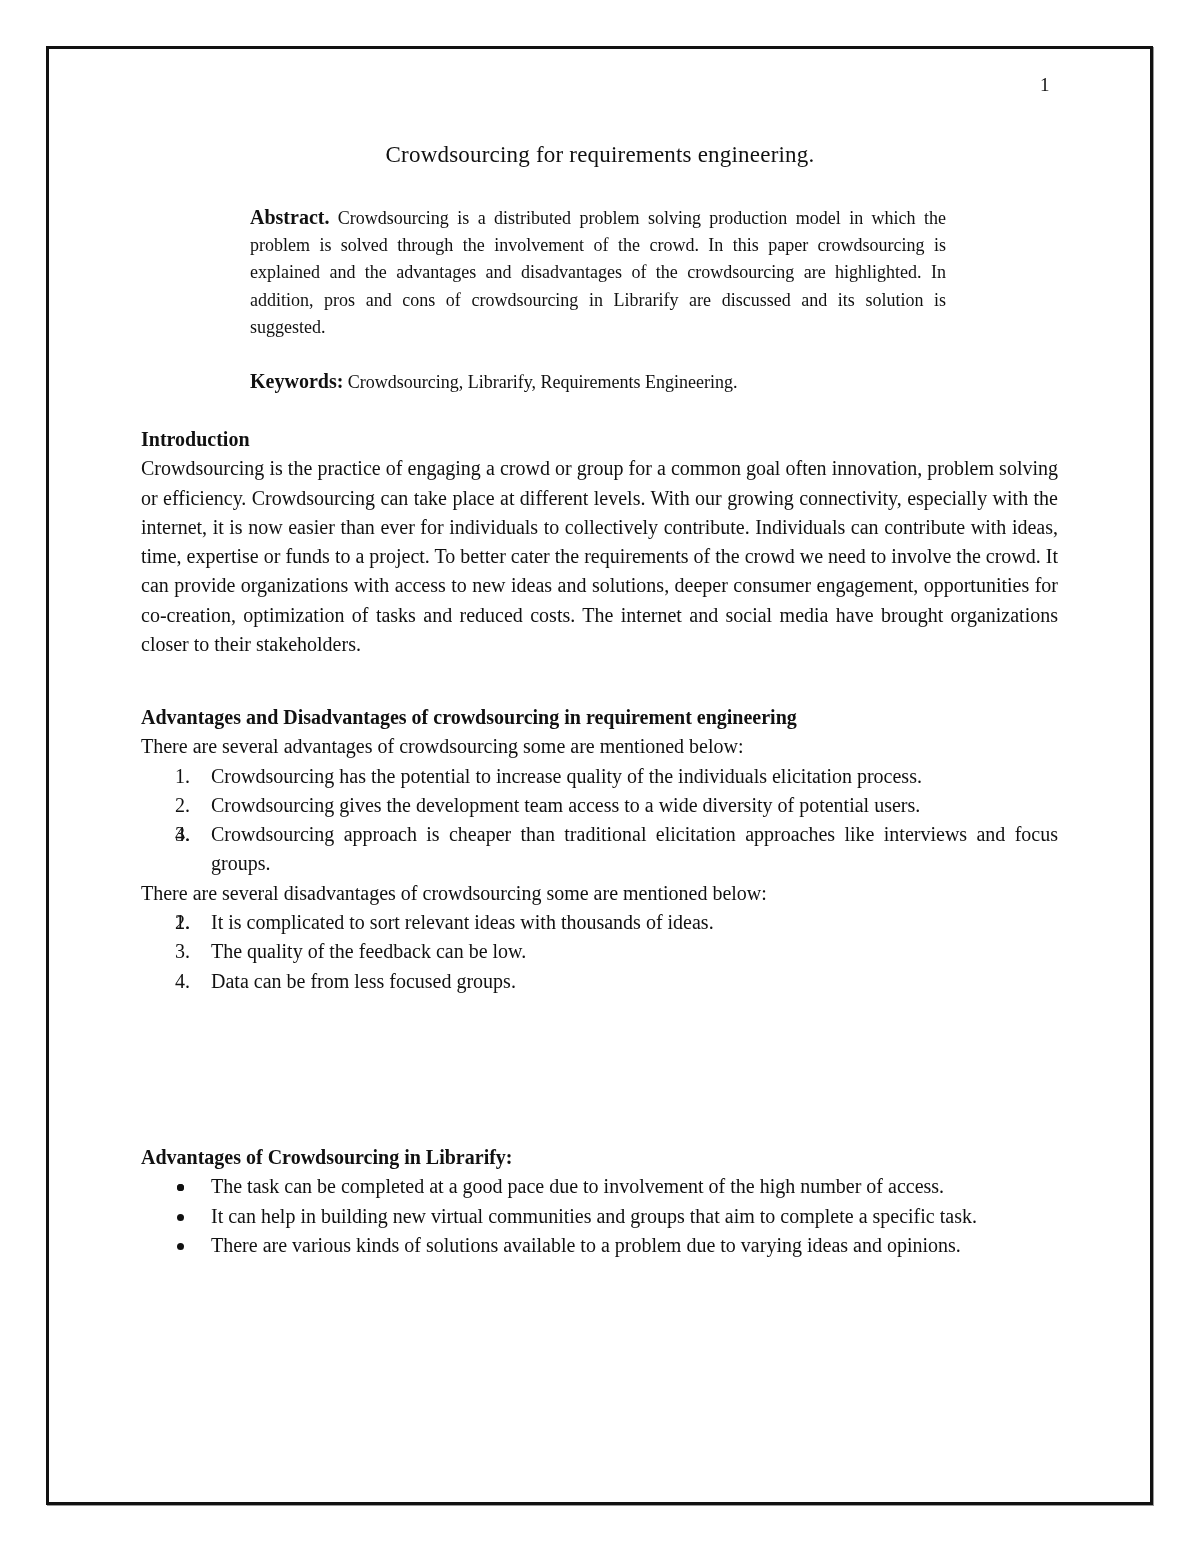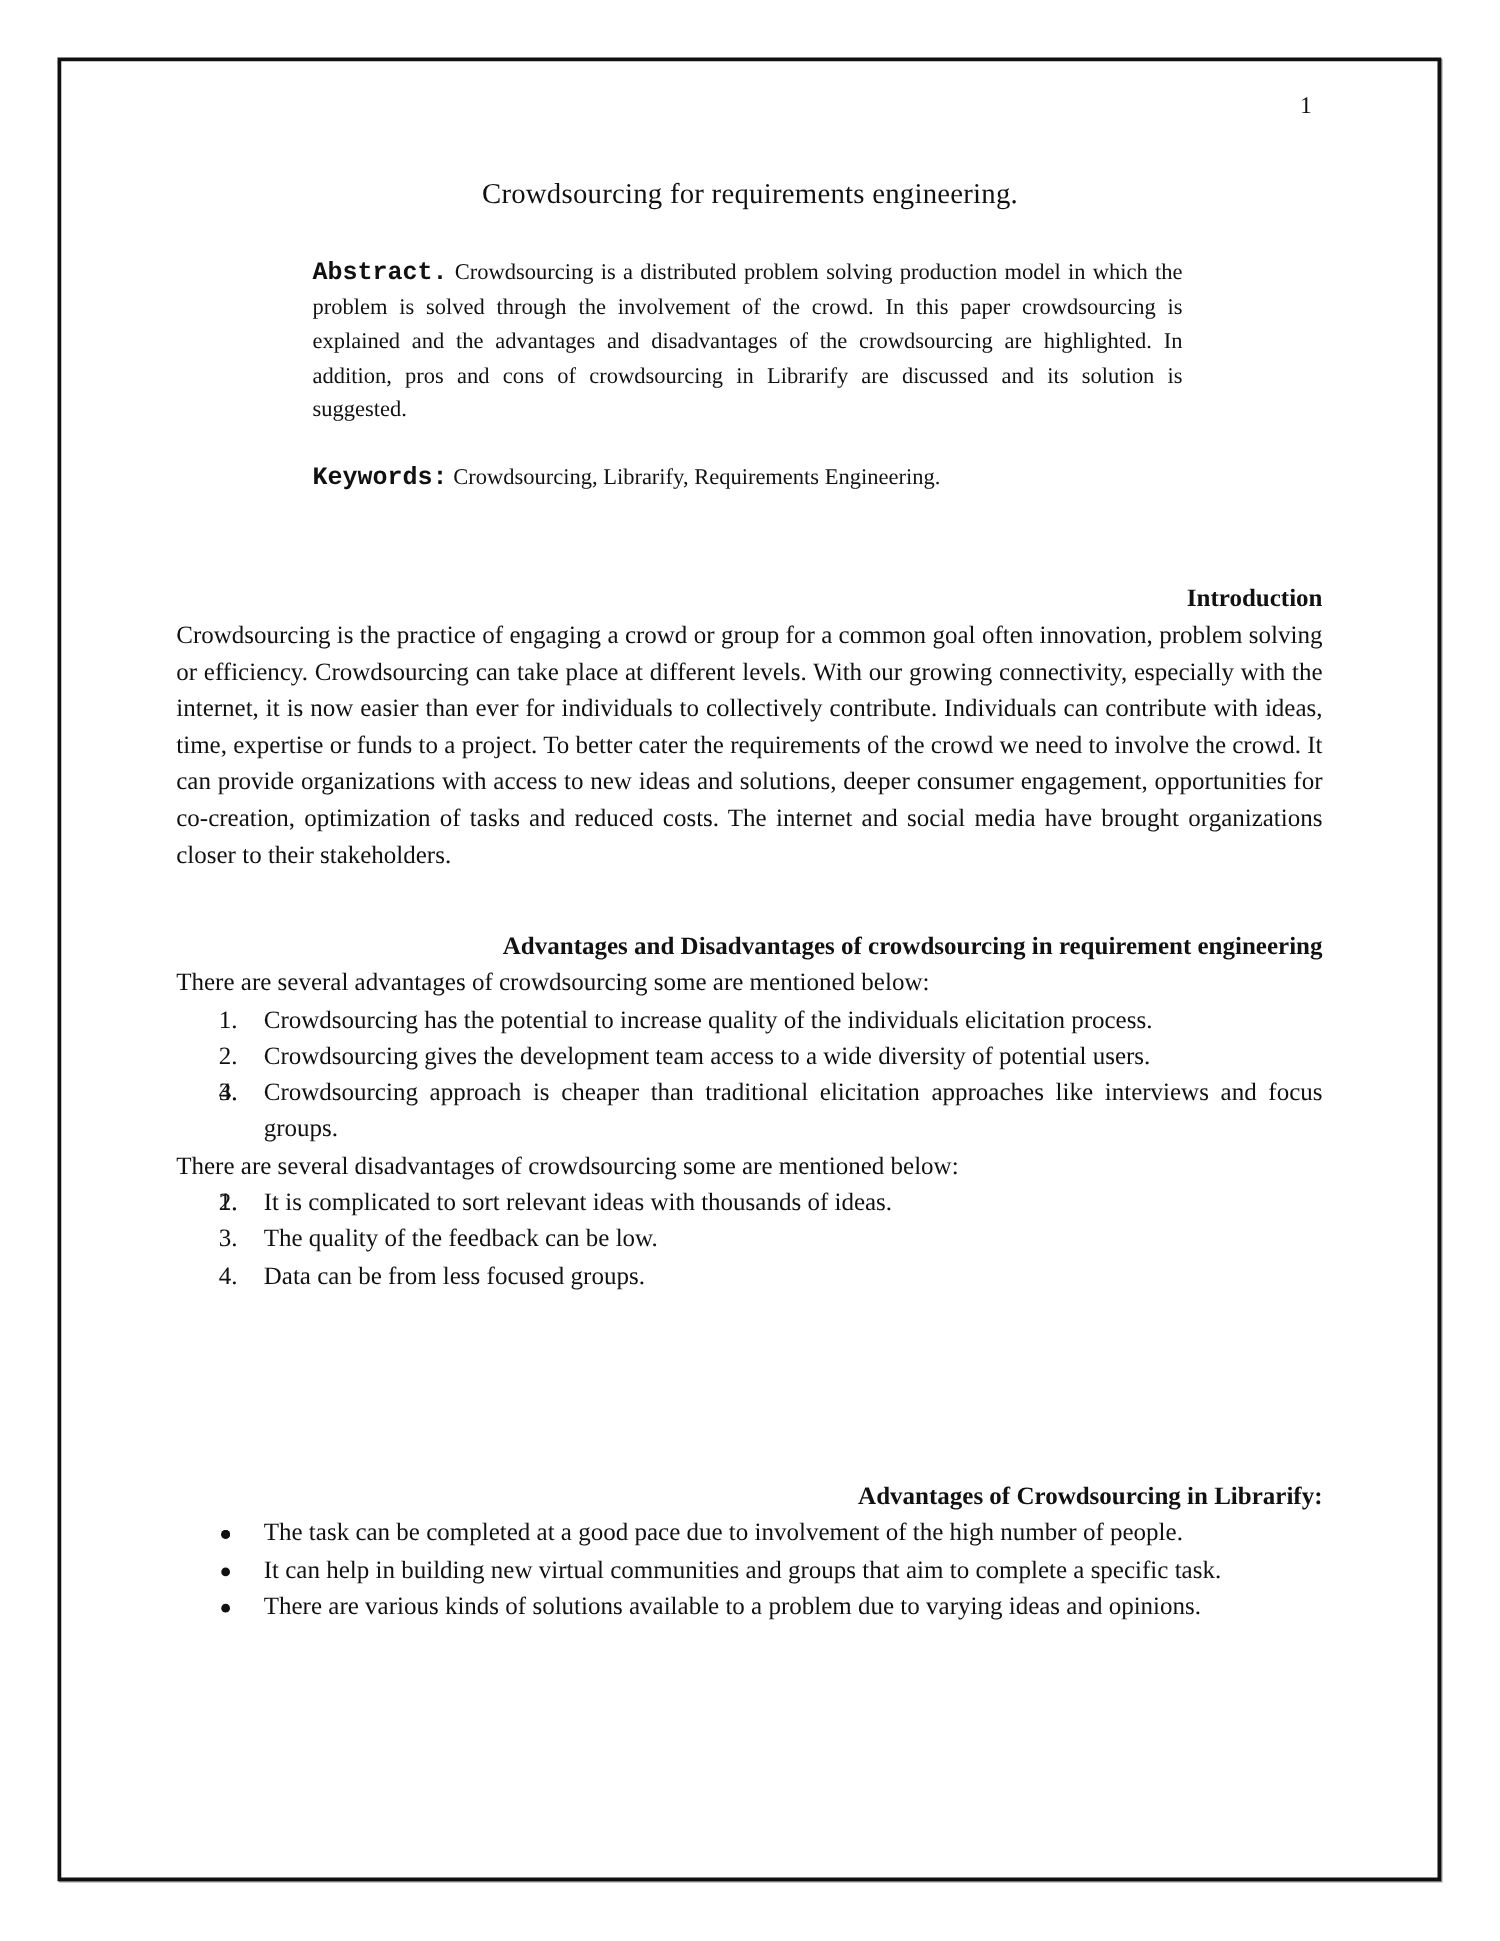--- a/index.html
+++ b/index.html
@@ -5,25 +5,25 @@
   html, body { margin: 0; padding: 0; background: #ffffff; }
   body { width: 1200px; height: 1553px; position: relative; overflow: hidden;
          font-family: "Liberation Serif", "DejaVu Serif", serif; color: #111; }
   .page-border { position: absolute; left: 46px; top: 46px; width: 1101px; height: 1453px;
                  border: 3px solid #111; box-shadow: 1px 1px 0 #999; }
   .page-number { position: absolute; left: 1040px; top: 74px; font-size: 19px; }
   .title { position: absolute; left: 0; width: 1200px; top: 142px; text-align: center;
            font-size: 23px; font-weight: normal; letter-spacing: 0.2px; }
   .abstract { position: absolute; left: 250px; width: 696px; top: 204px;
               font-size: 18px; line-height: 27.2px; text-align: justify; }
-  .abstract b, .keywords b { font-size: 20px; font-family: Liberation Mono, monospace; }
+  .abstract b, .keywords b { font-size: 20px; }
   .keywords { position: absolute; left: 250px; top: 368px; font-size: 18px; line-height: 27px; }
   .body-block { position: absolute; left: 141px; width: 917px; font-size: 20px;
                 line-height: 29.3px; text-align: justify; }
-  .section-heading { font-weight: bold; text-align: right; margin-top: 40px; }
+  .section-heading { font-weight: bold; text-align: left; }
   .intro { top: 425px; }
   .advdis { top: 703px; }
   .librarify { top: 1143px; }
   ol, ul { margin: 0; padding: 0; list-style: none; }
   .list-item { position: relative; padding-left: 70px; }
   .list-marker { position: absolute; left: 34px; top: 0; width: 30px; }
   .bullet-marker { position: absolute; left: 36px; top: 12px; width: 7px; height: 7px;
                    border-radius: 50%; background: #111; }
   p { margin: 0; }
 </style>
@@ -64,17 +64,17 @@
     <li class="list-item"><span class="list-marker">2.</span><span>It is complicated to sort relevant ideas with thousands of ideas.</span></li>
     <li class="list-item"><span class="list-marker">3.</span><span>The quality of the feedback can be low.</span></li>
     <li class="list-item"><span class="list-marker">4.</span><span>Data can be from less focused groups.</span></li>
   </ol>
 </div>
 
 <div class="body-block librarify">
   <p class="section-heading">Advantages of Crowdsourcing in Librarify:</p>
   <ul>
     <li class="list-item"><span class="bullet-marker"></span></li>
-    <li class="list-item"><span class="bullet-marker"></span><span>The task can be completed at a good pace due to involvement of the high number of people.</span></li>
+    <li class="list-item"><span class="bullet-marker"></span><span>The task can be completed at a good pace due to involvement of the high number of access.</span></li>
     <li class="list-item"><span class="bullet-marker"></span><span>It can help in building new virtual communities and groups that aim to complete a specific task.</span></li>
     <li class="list-item"><span class="bullet-marker"></span><span>There are various kinds of solutions available to a problem due to varying ideas and opinions.</span></li>
   </ul>
 </div>
 
 </body></html>

